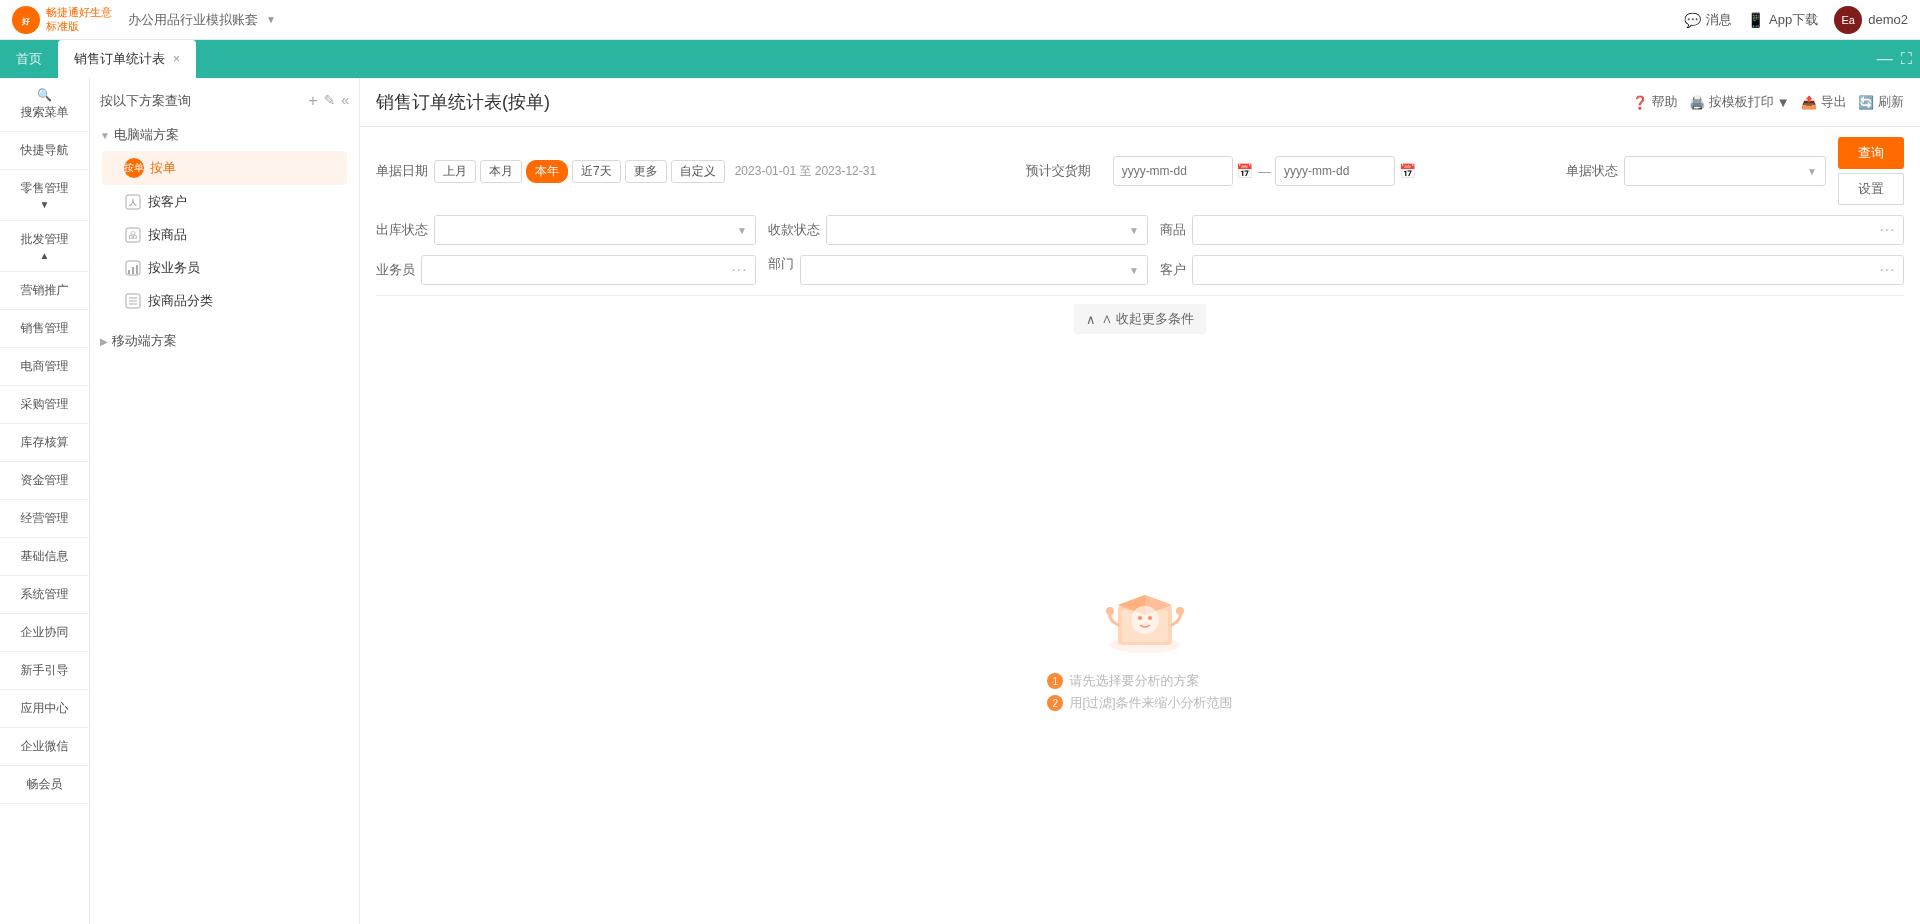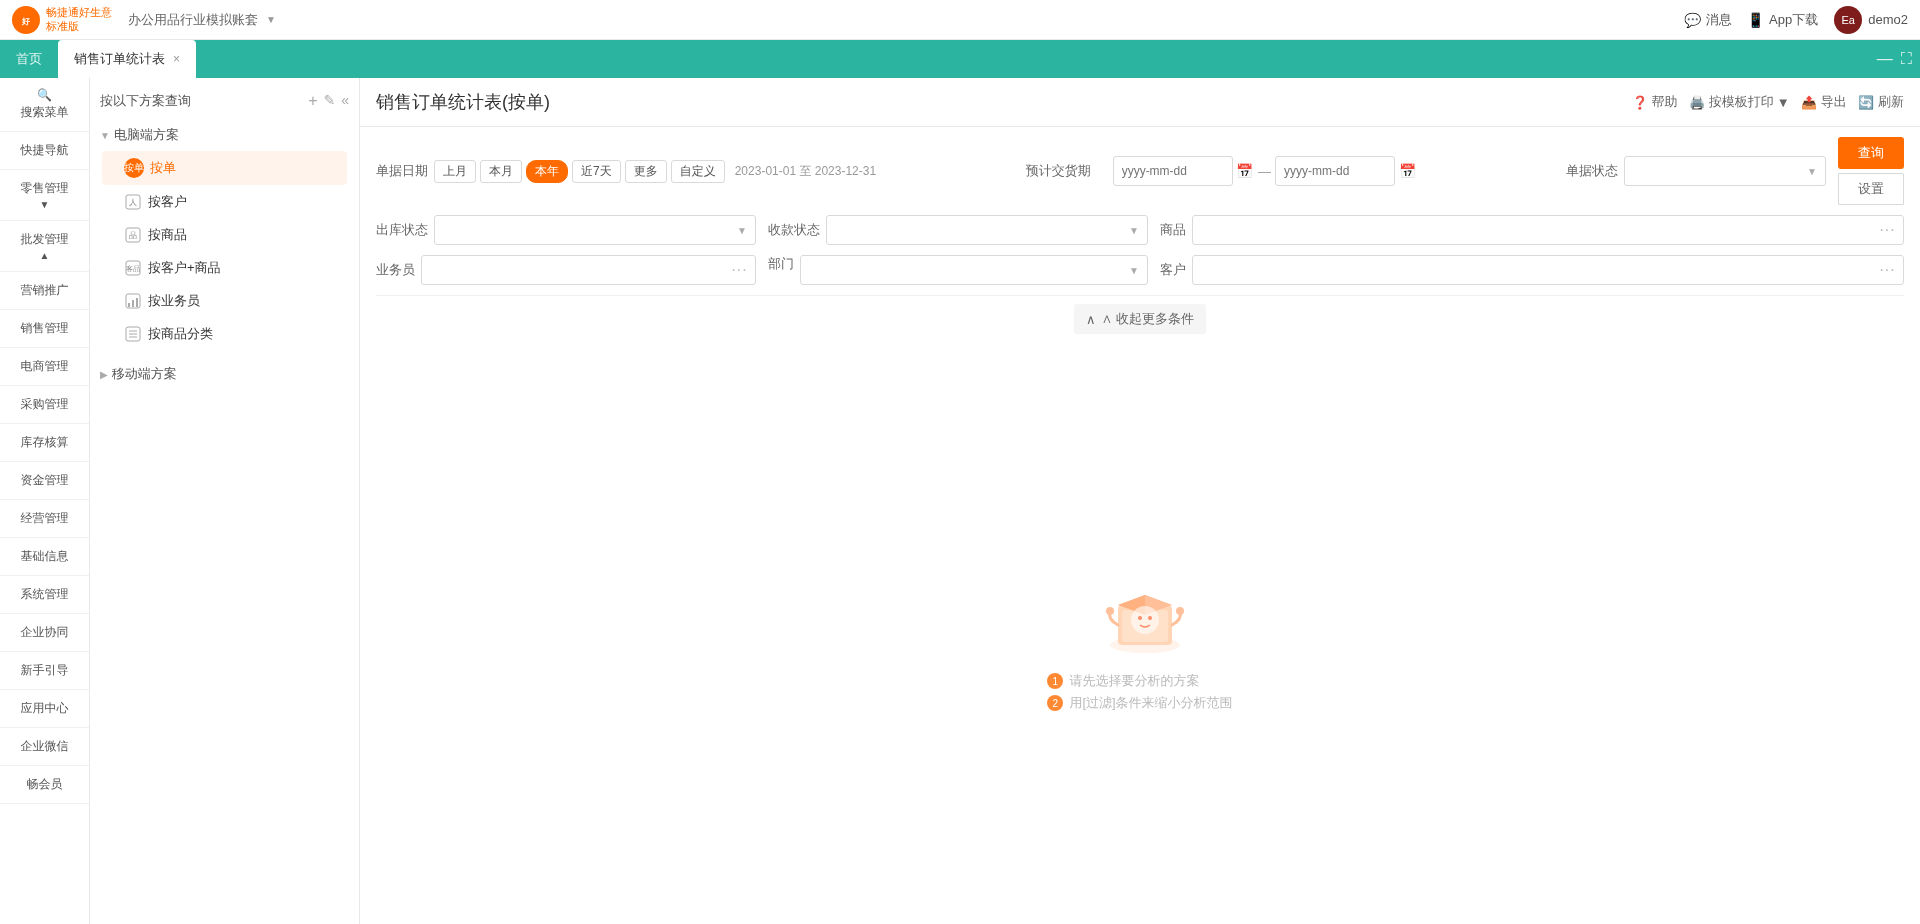--- a/index.html
+++ b/index.html
@@ -438,29 +438,20 @@
           <span>按客户</span>
         </div>
         <div class="schema-item">
           <div class="schema-icon">
             <svg width="16" height="16" viewBox="0 0 16 16">
                 <rect x="1" y="1" width="14" height="14" rx="2" fill="none" stroke="#aaa" stroke-width="1"></rect>
                 <text x="8" y="11" text-anchor="middle" font-size="8" fill="#888">品</text>
               </svg>
           </div>
           <span>按商品</span>
-        </div>
-        <div class="schema-item">
-          <div class="schema-icon">
-            <svg width="16" height="16" viewBox="0 0 16 16">
-                <rect x="1" y="1" width="14" height="14" rx="2" fill="none" stroke="#aaa" stroke-width="1"></rect>
-                <text x="8" y="11" text-anchor="middle" font-size="7" fill="#888">客品</text>
-              </svg>
-          </div>
-          <span>按客户+商品</span>
         </div>
         <div class="schema-item">
           <div class="schema-icon">
             <svg width="16" height="16" viewBox="0 0 16 16">
                 <rect x="1" y="1" width="14" height="14" rx="2" fill="none" stroke="#aaa" stroke-width="1"></rect>
                 <rect x="3" y="10" width="2" height="4" fill="#aaa"></rect>
                 <rect x="7" y="7" width="2" height="7" fill="#aaa"></rect>
                 <rect x="11" y="5" width="2" height="9" fill="#aaa"></rect>
               </svg>
           </div>

